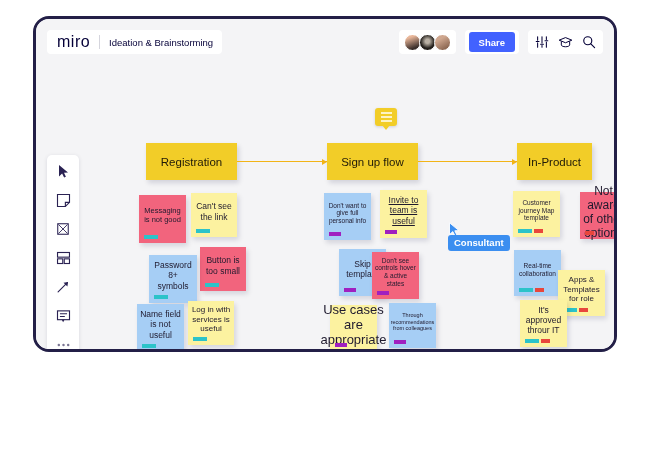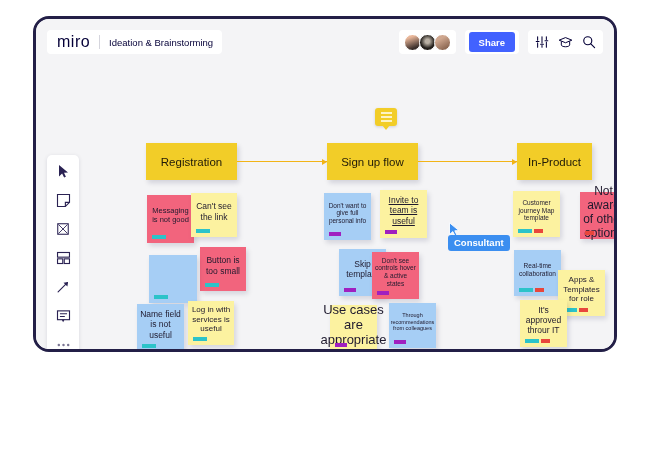--- a/index.html
+++ b/index.html
@@ -390,39 +390,40 @@
       <span class="bub-line"></span>
     </div>
 
     <div class="frame-header" id="frame-registration">Registration</div>
     <div class="connector" id="connector-1"></div>
     <div class="frame-header" id="frame-signup">Sign up flow</div>
     <div class="connector" id="connector-2"></div>
     <div class="frame-header" id="frame-inproduct">In-Product</div>
 
     <div id="sticky-layer">
-        <div class="sticky pink" style="left: 103px; top: 136px; width: 47px; height: 48px; font-size: 7.5px; margin-left: 8px;">
+        <div class="sticky pink" style="left: 103px; top: 136px; width: 47px; height: 48px; font-size: 7.5px;">
           <span>Messaging is not good</span>
           <div class="tags">
             <span class="tag teal"></span>
           </div>
         </div>
         <div class="sticky yellow" style="left: 155px; top: 134px; width: 46px; height: 44px; font-size: 8.5px;">
           <span>Can't see the link</span>
           <div class="tags">
             <span class="tag teal"></span>
           </div>
         </div>
         <div class="sticky pink" style="left: 164px; top: 188px; width: 46px; height: 44px; font-size: 8.5px;">
           <span>Button is too small</span>
           <div class="tags">
             <span class="tag teal"></span>
           </div>
         </div>
         <div class="sticky blue" style="left: 113px; top: 196px; width: 48px; height: 48px; font-size: 8.5px;">
+          <span>Password 8+ symbols</span>
           <div class="tags">
             <span class="tag teal"></span>
           </div>
         </div>
         <div class="sticky blue" style="left: 101px; top: 245px; width: 47px; height: 48px; font-size: 8.5px;">
           <span>Name field is not useful</span>
           <div class="tags">
             <span class="tag teal"></span>
           </div>
         </div>

